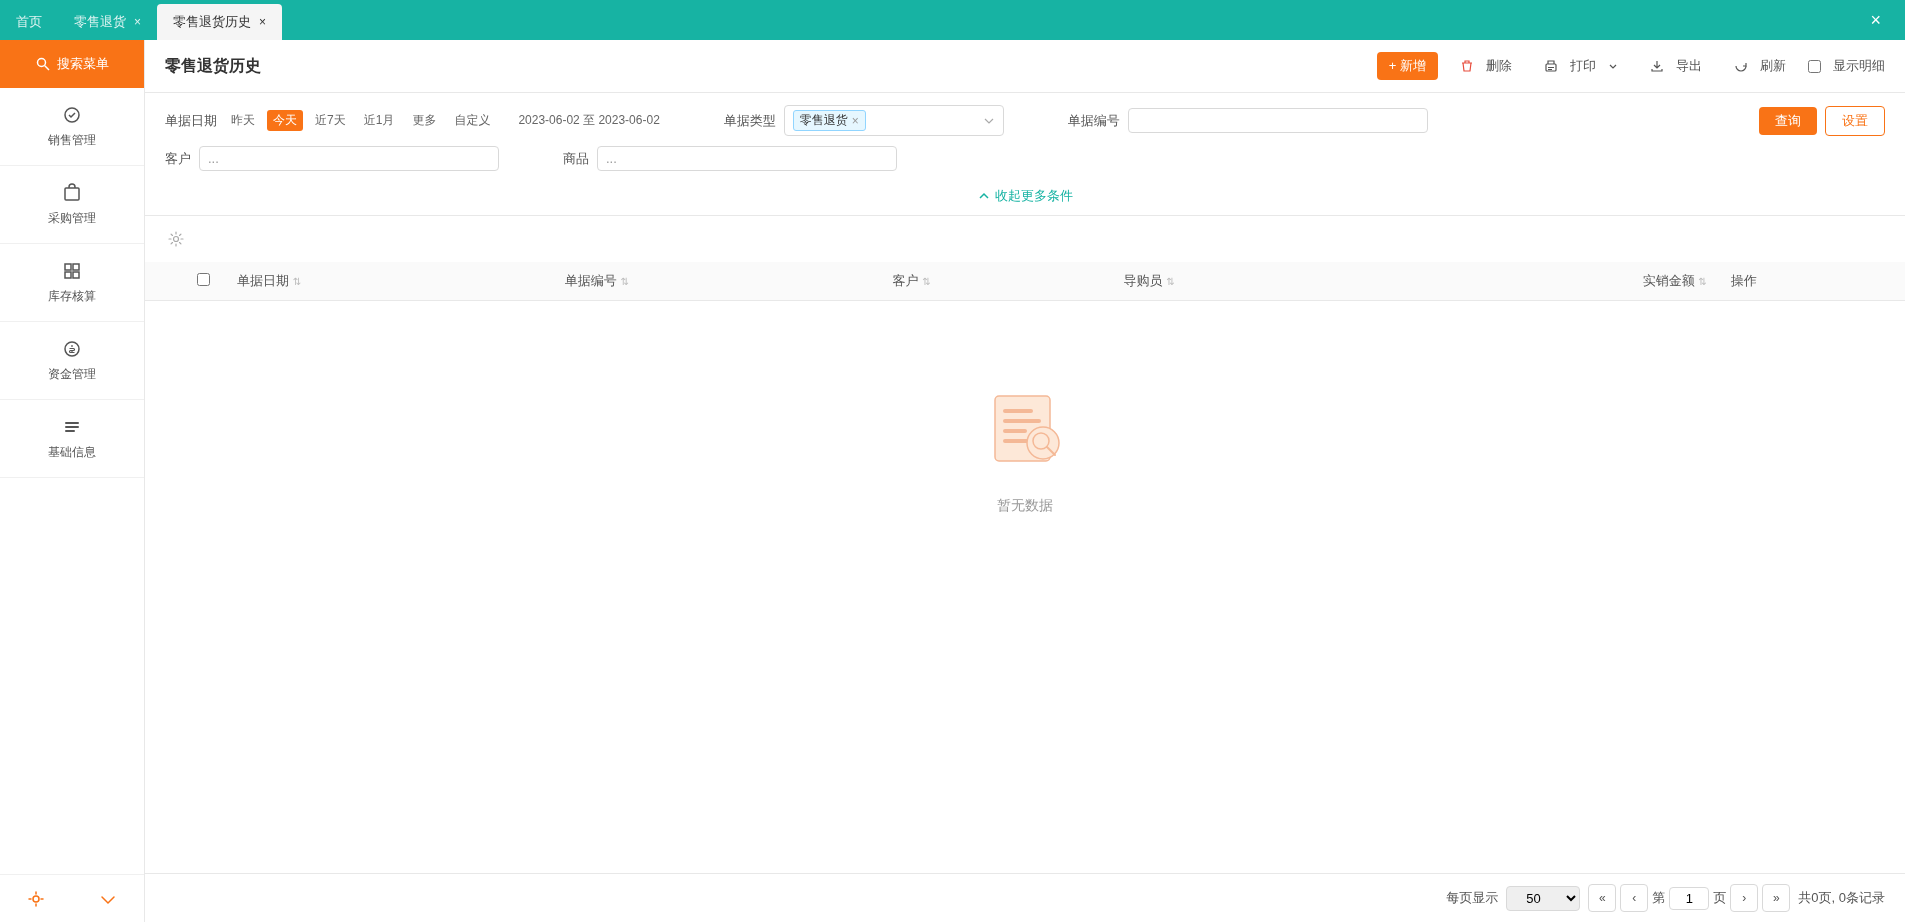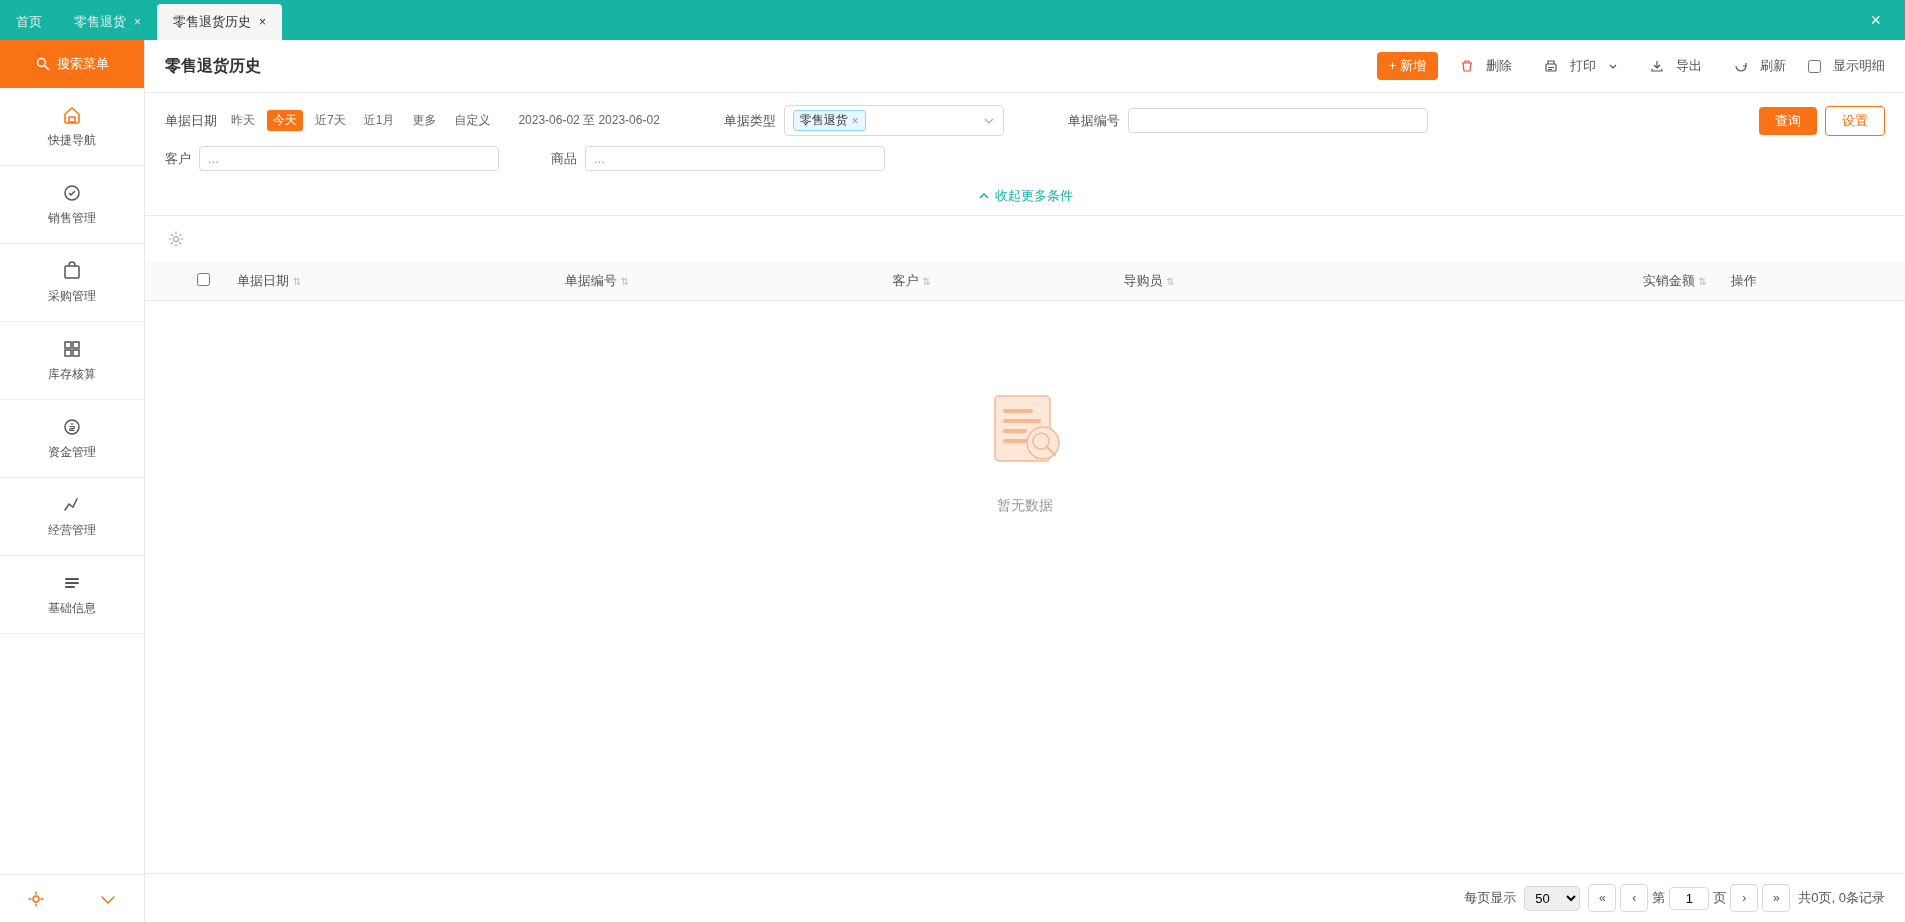--- a/index.html
+++ b/index.html
@@ -64,21 +64,21 @@
     .sort-icon { font-size: 10px; color: #bbb; }
 
     
     .empty-state { display: flex; flex-direction: column; align-items: center; justify-content: center; padding: 80px 0; }
     .empty-icon { width: 100px; height: 100px; margin-bottom: 16px; }
     .empty-text { color: #999; font-size: 14px; }
 
     
     .pagination { background: #fff; border-top: 1px solid #e8e8e8; padding: 10px 20px; display: flex; align-items: center; justify-content: flex-end; gap: 8px; }
     .pagination-label { font-size: 13px; color: #555; }
-    .page-size-select { border: 1px solid #d9d9d9; border-radius: 4px; padding: 3px 6px; font-size: 13px; cursor: pointer; }
+    .page-size-select { border: 1px solid #d9d9d9; border-radius: 4px; padding: 3px 15px; font-size: 13px; cursor: pointer; }
     .page-nav { display: flex; align-items: center; gap: 4px; }
     .page-nav-btn { width: 28px; height: 28px; display: flex; align-items: center; justify-content: center; border: 1px solid #d9d9d9; border-radius: 4px; cursor: pointer; color: #555; font-size: 12px; background: #fff; }
     .page-input { border: 1px solid #d9d9d9; border-radius: 4px; width: 40px; text-align: center; padding: 3px; font-size: 13px; }
     .page-info { font-size: 13px; color: #555; }
 
     
     svg { vertical-align: middle; }
   </style>
 </head>
 <body>
@@ -106,29 +106,20 @@
 
   <div class="sidebar">
     <div class="sidebar-search">
       <svg width="16" height="16" viewBox="0 0 16 16" fill="white">
         <circle cx="6.5" cy="6.5" r="4" stroke="white" stroke-width="1.5" fill="none"></circle>
         <line x1="9.8" y1="9.8" x2="14" y2="14" stroke="white" stroke-width="1.5"></line>
       </svg>
       <span>搜索菜单</span>
     </div>
 
-    <div class="sidebar-item">
-      <div class="icon">
-        <svg width="20" height="20" viewBox="0 0 20 20" fill="none">
-          <path d="M3 9L10 3l7 6v8a1 1 0 01-1 1H4a1 1 0 01-1-1V9z" stroke="#f97316" stroke-width="1.5" fill="none"></path>
-          <rect x="7" y="12" width="6" height="5" stroke="#f97316" stroke-width="1.5" fill="none"></rect>
-        </svg>
-      </div>
-      <span class="label">快捷导航</span>
-    </div>
 
     <div class="sidebar-item">
       <div class="icon">
         <svg width="20" height="20" viewBox="0 0 20 20" fill="none">
           <circle cx="10" cy="10" r="7" stroke="#555" stroke-width="1.5"></circle>
           <path d="M7 10l2 2 4-4" stroke="#555" stroke-width="1.5"></path>
         </svg>
       </div>
       <span class="label">销售管理</span>
     </div>
@@ -158,28 +149,20 @@
     <div class="sidebar-item">
       <div class="icon">
         <svg width="20" height="20" viewBox="0 0 20 20" fill="none">
           <circle cx="10" cy="10" r="7" stroke="#555" stroke-width="1.5"></circle>
           <path d="M10 6v2M10 12v2M7.5 9.5h4a1 1 0 010 2h-3a1 1 0 000 2h4" stroke="#555" stroke-width="1.2"></path>
         </svg>
       </div>
       <span class="label">资金管理</span>
     </div>
 
-    <div class="sidebar-item">
-      <div class="icon">
-        <svg width="20" height="20" viewBox="0 0 20 20" fill="none">
-          <path d="M3 15l4-6 4 3 4-8" stroke="#555" stroke-width="1.5" stroke-linecap="round"></path>
-        </svg>
-      </div>
-      <span class="label">经营管理</span>
-    </div>
 
     <div class="sidebar-item">
       <div class="icon">
         <svg width="20" height="20" viewBox="0 0 20 20" fill="none">
           <rect x="3" y="5" width="14" height="2" rx="1" fill="#555"></rect>
           <rect x="3" y="9" width="14" height="2" rx="1" fill="#555"></rect>
           <rect x="3" y="13" width="10" height="2" rx="1" fill="#555"></rect>
         </svg>
       </div>
       <span class="label">基础信息</span>
@@ -290,21 +273,21 @@
 
       <div class="filter-row">
 
         <div class="filter-item">
           <span class="filter-label">客户</span>
           <div class="filter-select" style="min-width:300px;">
             <span class="filter-ellipsis">...</span>
           </div>
         </div>
 
-        <div class="filter-item" style="margin-left:28px;">
+        <div class="filter-item" style="margin-left:40px;">
           <span class="filter-label">商品</span>
           <div class="filter-select" style="min-width:300px;">
             <span class="filter-ellipsis">...</span>
           </div>
         </div>
       </div>
 
       <div class="collapse-btn">
         <svg width="14" height="14" viewBox="0 0 14 14" fill="none">
           <path d="M3 9l4-4 4 4" stroke="#17b3a3" stroke-width="1.5"></path>

